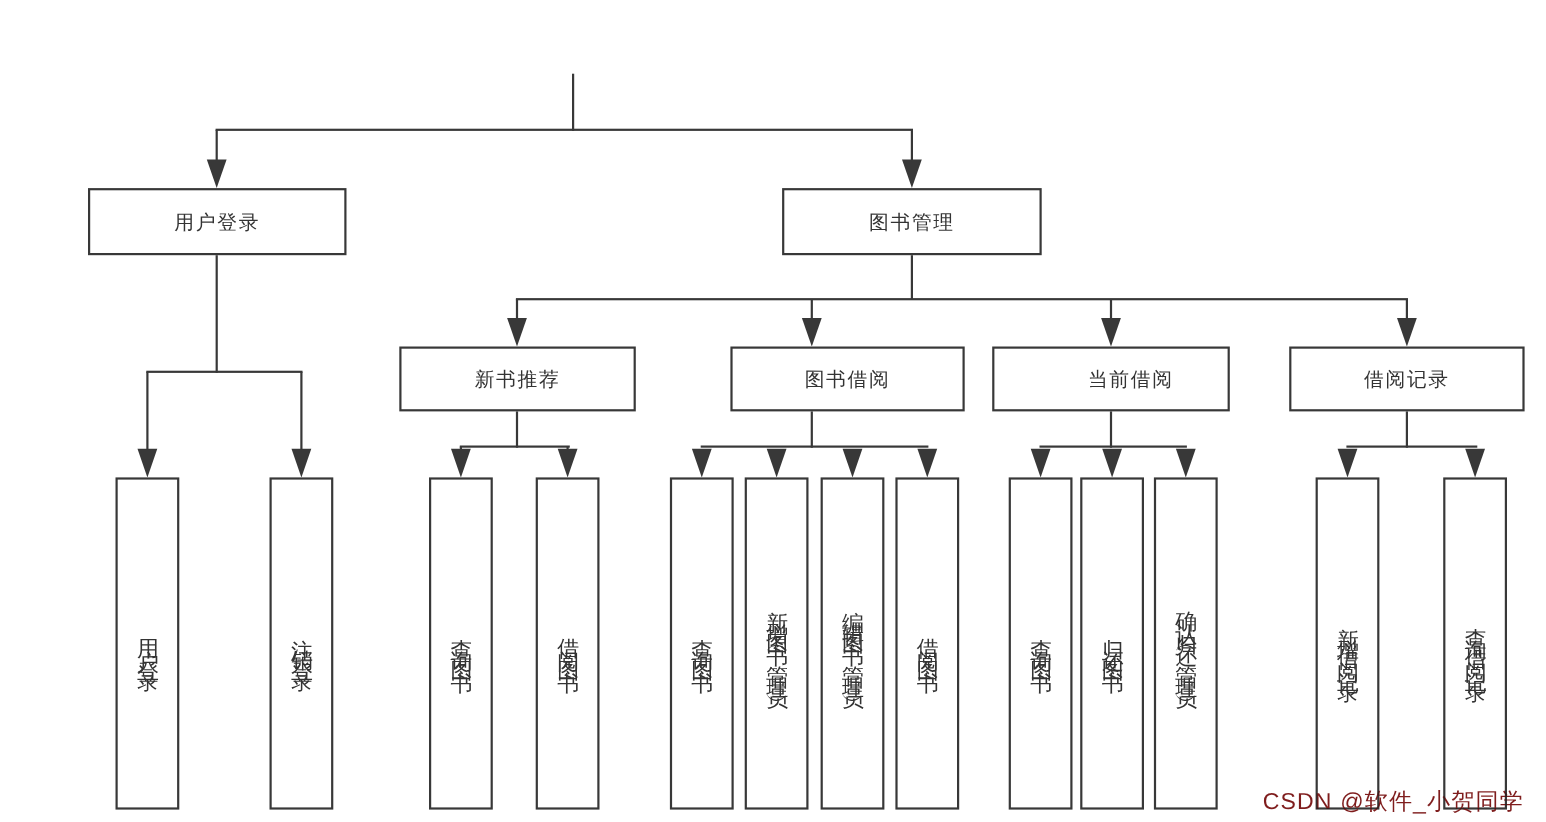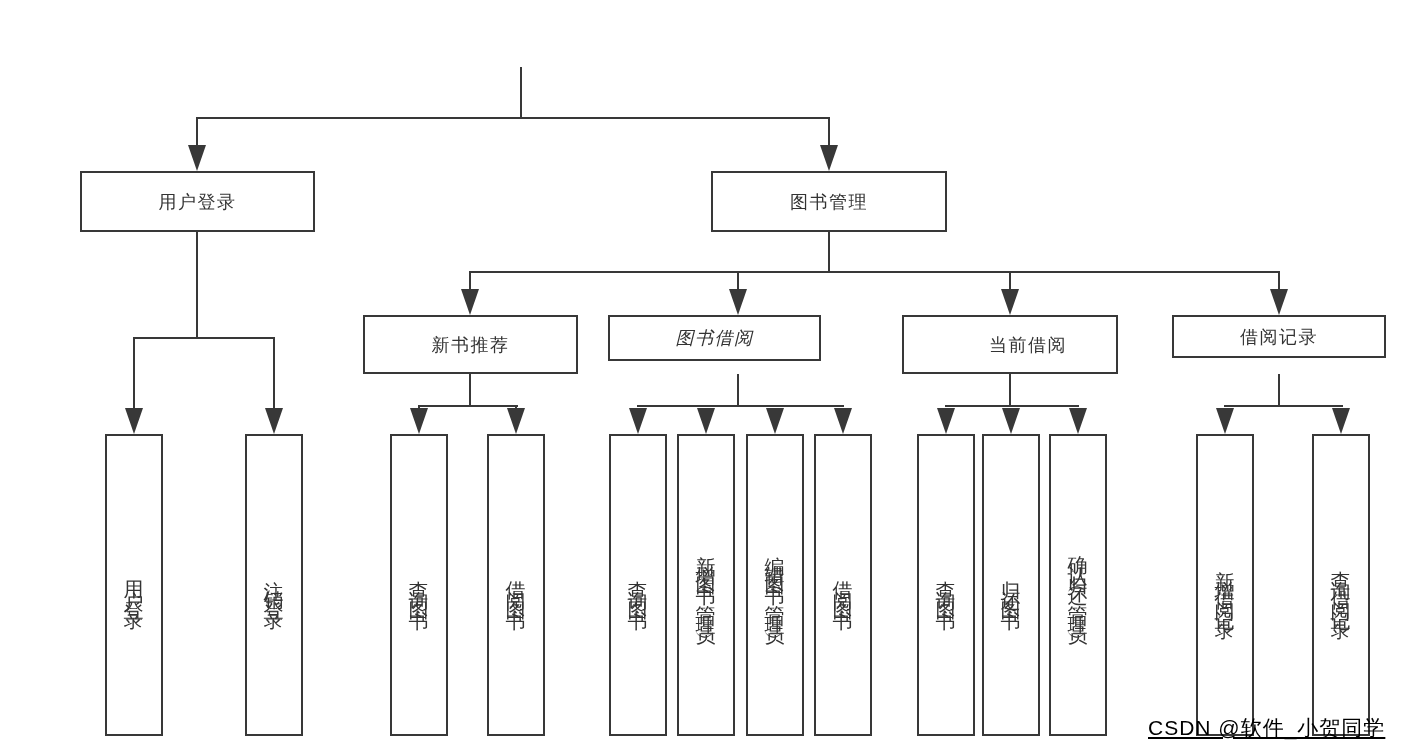--- a/index.html
+++ b/index.html
@@ -25,22 +25,22 @@
   }
   
   .vl{position:absolute;width:2.5px;background:#383838;}
   .hl{position:absolute;height:2.5px;background:#383838;}
   .arw{
     position:absolute;width:0;height:0;
     border-left:9px solid transparent;border-right:9px solid transparent;
     border-top:26px solid #383838;
   }
   .watermark{
-    position:absolute;left:1148px;top:714px;font-size:21px;color:#000000;
-    letter-spacing:1px;mix-blend-mode:darken;white-space:nowrap;text-decoration:underline;
+    position:absolute;left:1148px;top:714px;font-size:21px;color:#7f1d1d;
+    letter-spacing:1px;mix-blend-mode:darken;white-space:nowrap;
   }
 </style>
 </head>
 <body>
 
 <div class="canvas">
 
 
   <div class="vl" style="left:519.75px;top:67px;height:52px;"></div>
   <div class="hl" style="left:195.75px;top:116.75px;width:634px;"></div>
@@ -70,27 +70,27 @@
   <div class="vl" style="left:736.75px;top:272px;height:20px;"></div>
   <div class="arw" style="left:729px;top:289px;"></div>
   <div class="vl" style="left:1008.75px;top:272px;height:20px;"></div>
   <div class="arw" style="left:1001px;top:289px;"></div>
   <div class="vl" style="left:1277.75px;top:272px;height:20px;"></div>
   <div class="arw" style="left:1270px;top:289px;"></div>
 
   <div class="hbox" style="left:363px;top:315px;width:215px;height:59px;">
     <span>新书推荐</span>
   </div>
-  <div class="hbox" style="left:608px;top:315px;width:213px;height:46px;font-style:italic;">
+  <div class="hbox" style="left:664px;top:315px;width:213px;height:59px;">
     <span>图书借阅</span>
   </div>
   <div class="hbox" style="left:902px;top:315px;width:216px;height:59px;padding-left:36px;">
     <span>当前借阅</span>
   </div>
-  <div class="hbox" style="left:1172px;top:315px;width:214px;height:43px;">
+  <div class="hbox" style="left:1172px;top:315px;width:214px;height:59px;">
     <span>借阅记录</span>
   </div>
 
   <div class="vl" style="left:468.75px;top:374px;height:33px;"></div>
   <div class="hl" style="left:417.75px;top:404.75px;width:100px;"></div>
   <div class="vl" style="left:417.75px;top:406px;height:8px;"></div>
   <div class="arw" style="left:410px;top:408px;"></div>
   <div class="vl" style="left:514.75px;top:406px;height:8px;"></div>
   <div class="arw" style="left:507px;top:408px;"></div>
 

